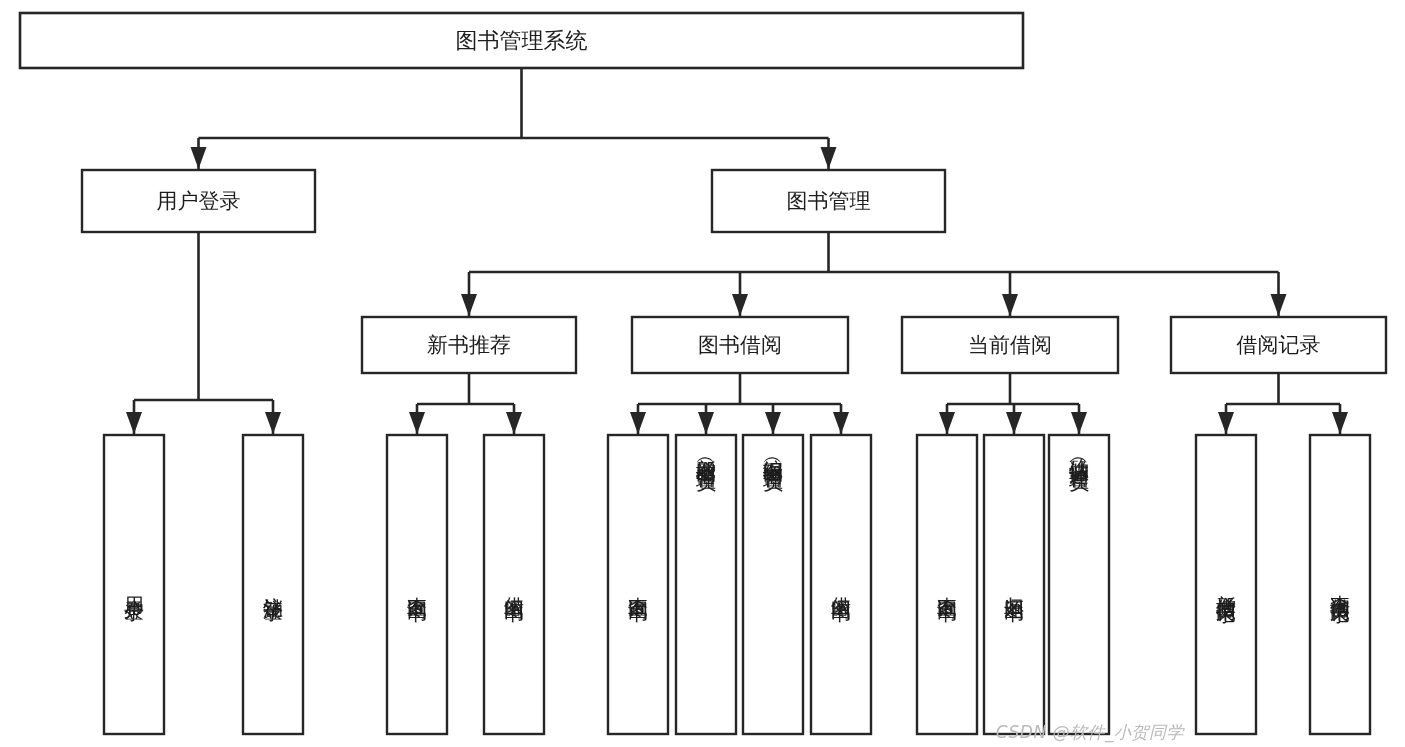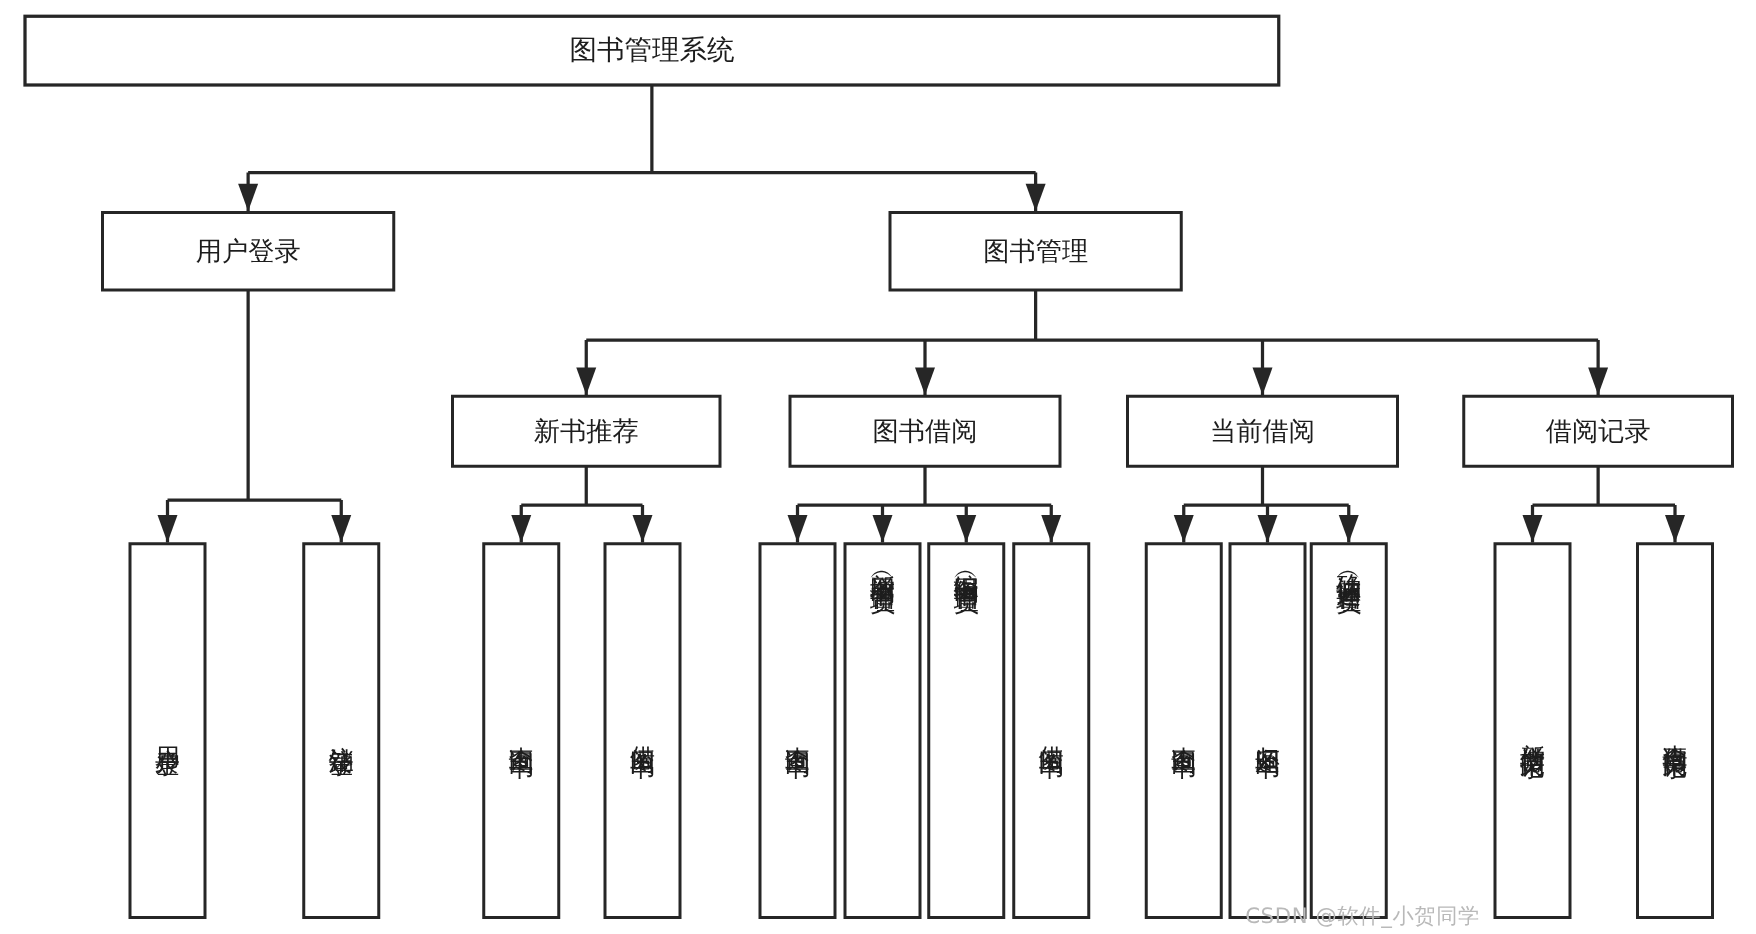--- a/index.html
+++ b/index.html
@@ -76,20 +76,21 @@
   }
   .watermark {
     position: absolute;
     right: 8px;
     bottom: 3px;
     font-family: "DejaVu Sans", "Liberation Sans", sans-serif;
     font-size: 17px;
     color: #b9b9b9;
     letter-spacing: 0.5px;
     white-space: nowrap;
+    font-style: italic;
   }
 </style>
 </head>
 <body>
 
 <div id="diagram-root">
 
   <svg id="flow-svg" viewBox="0 0 1405 747">
     <g id="edges-layer">
         <line x1="521.5" y1="68" x2="521.5" y2="138" class="edge-line"></line>

